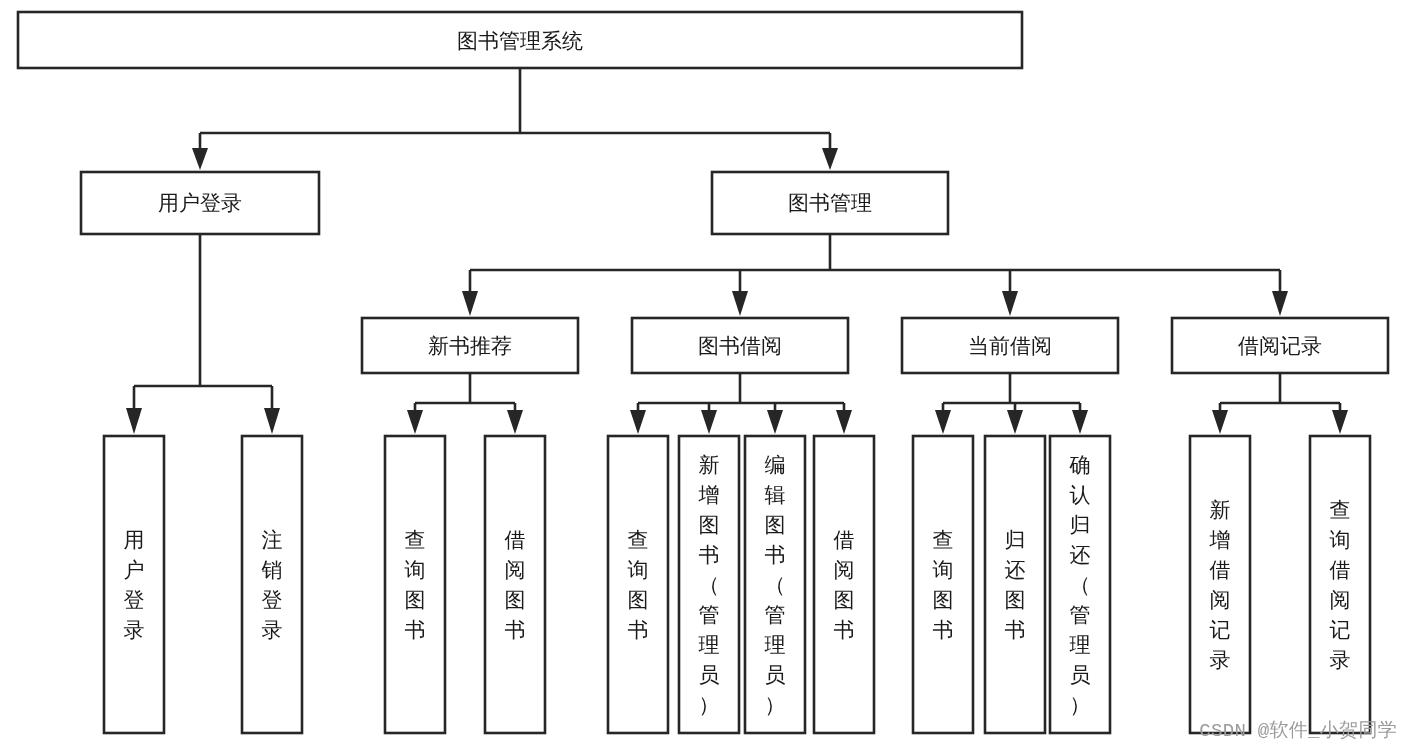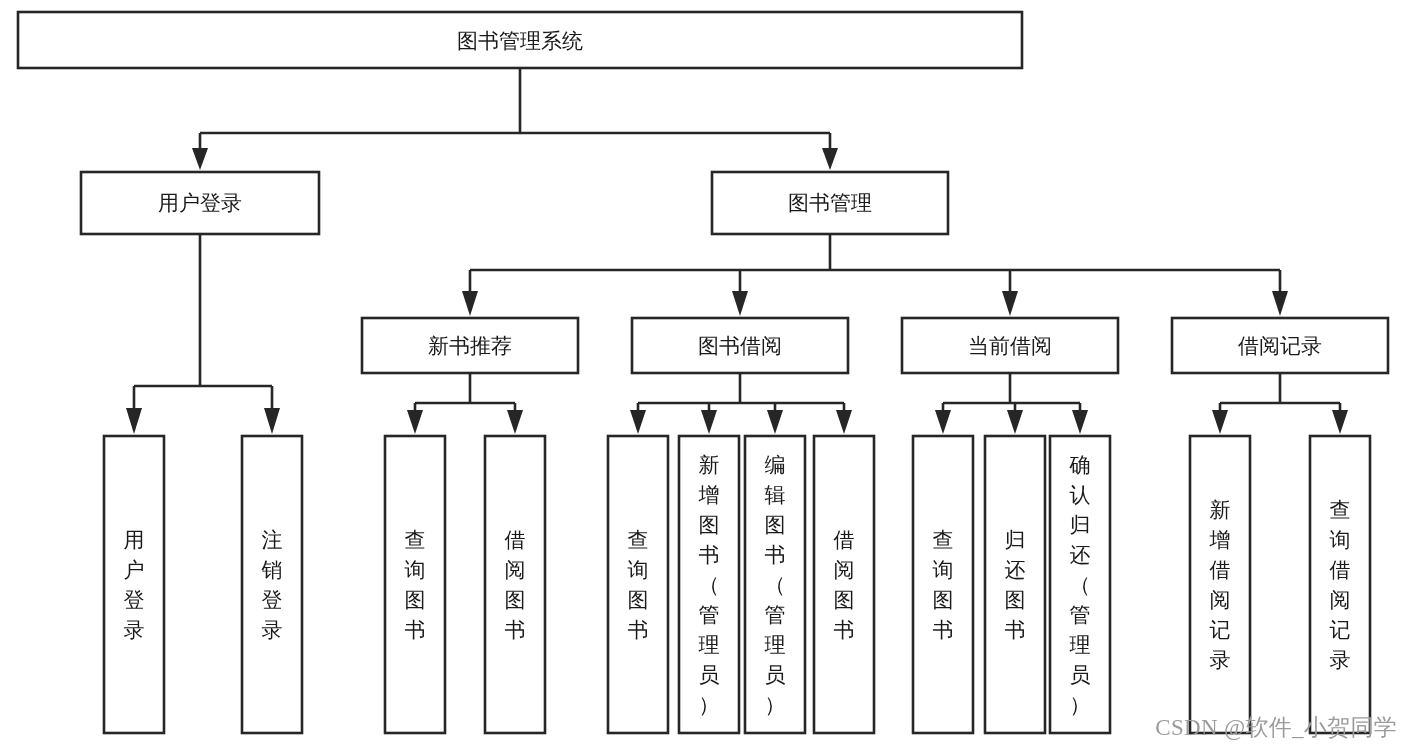--- a/index.html
+++ b/index.html
@@ -53,22 +53,22 @@
   .node-label-v {
     font-family: "Liberation Sans", "DejaVu Sans", sans-serif;
     font-size: 21px;
     fill: #1a1a1a;
     text-anchor: middle;
   }
   .watermark {
     position: absolute;
     right: 8px;
     bottom: 4px;
-    font-family: Liberation Serif, serif;
-    font-size: 23px;
+    font-family: Liberation Mono, monospace;
+    font-size: 19px;
     color: #9b9b9b;
     white-space: nowrap;
     letter-spacing: 0.3px;
     user-select: none;
   }
 </style>
 </head>
 <body>
 
 <div id="diagram-root">

